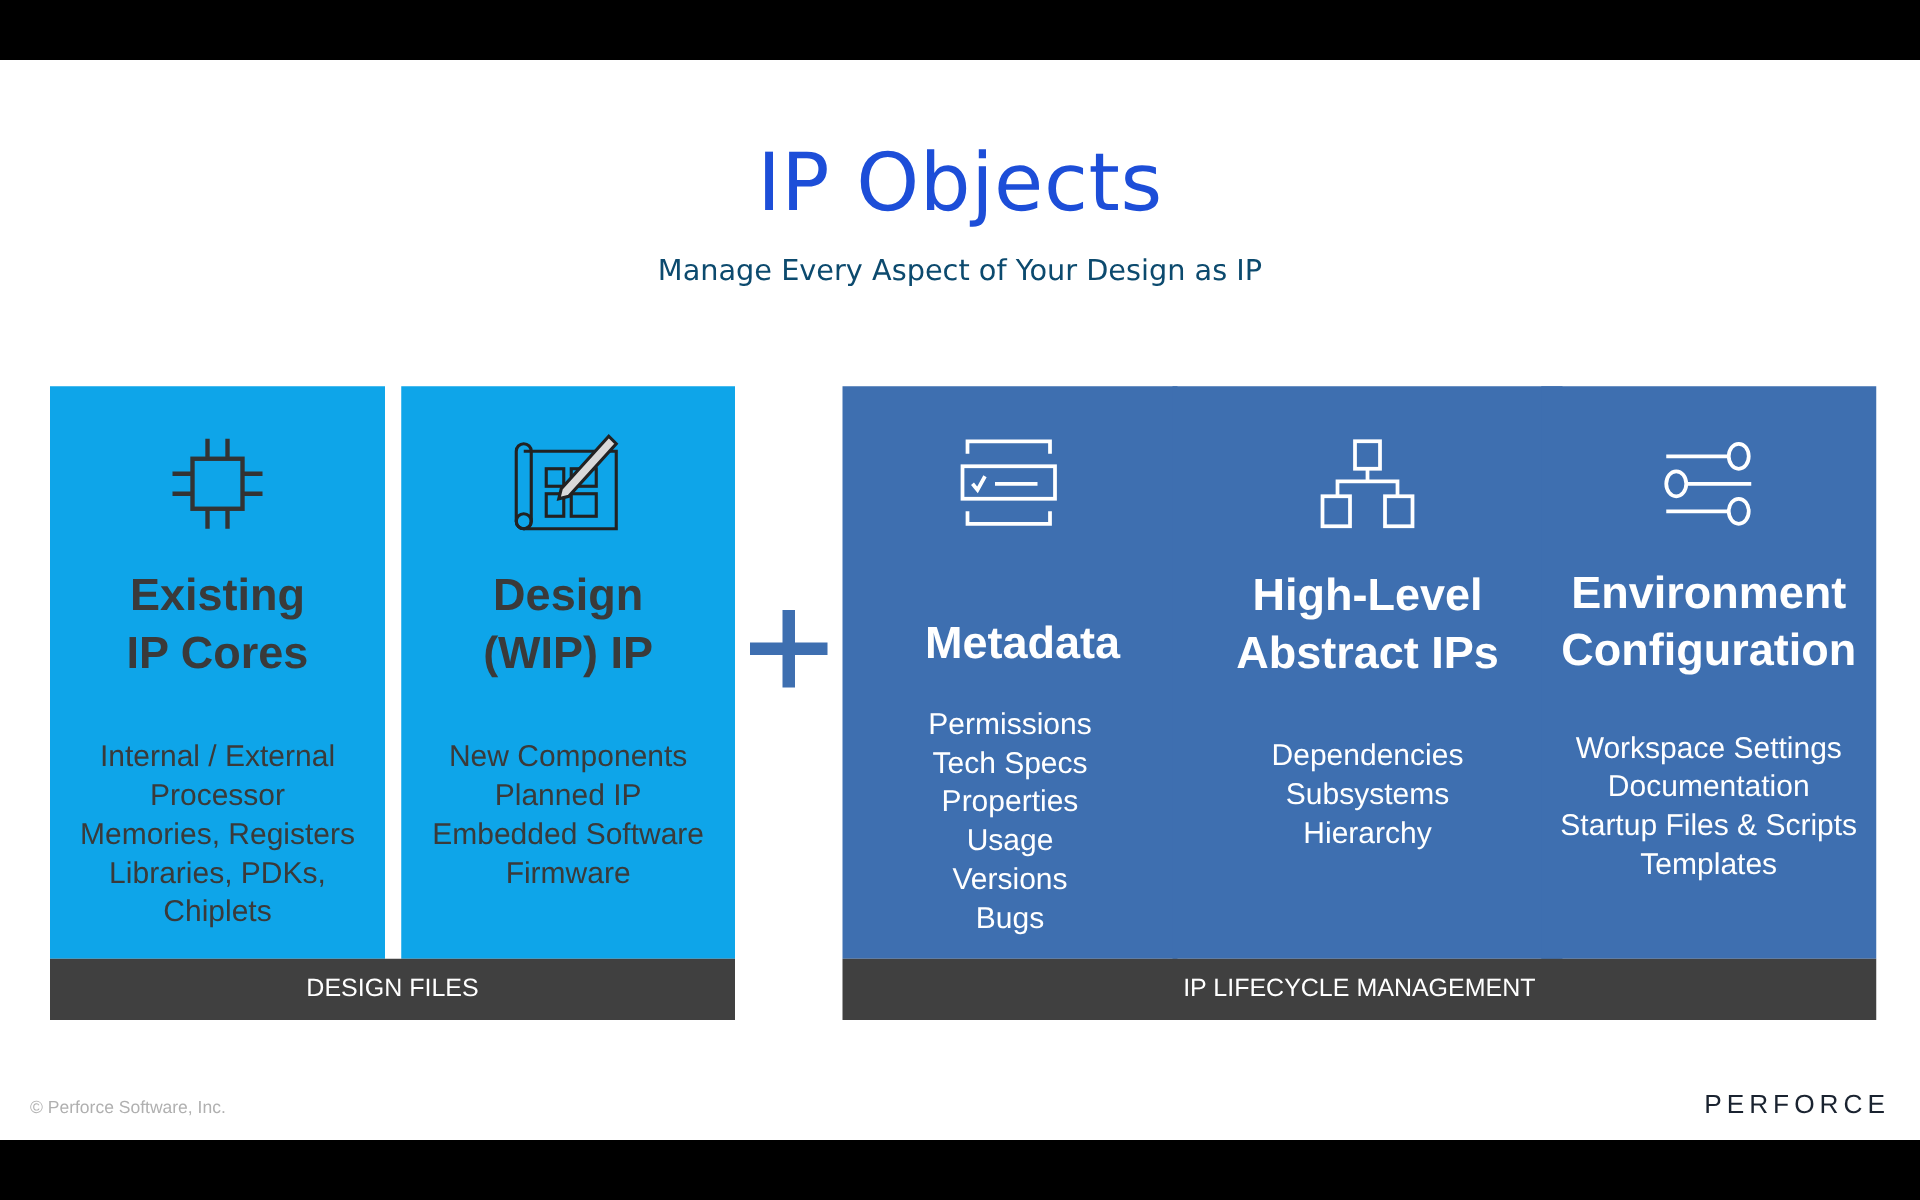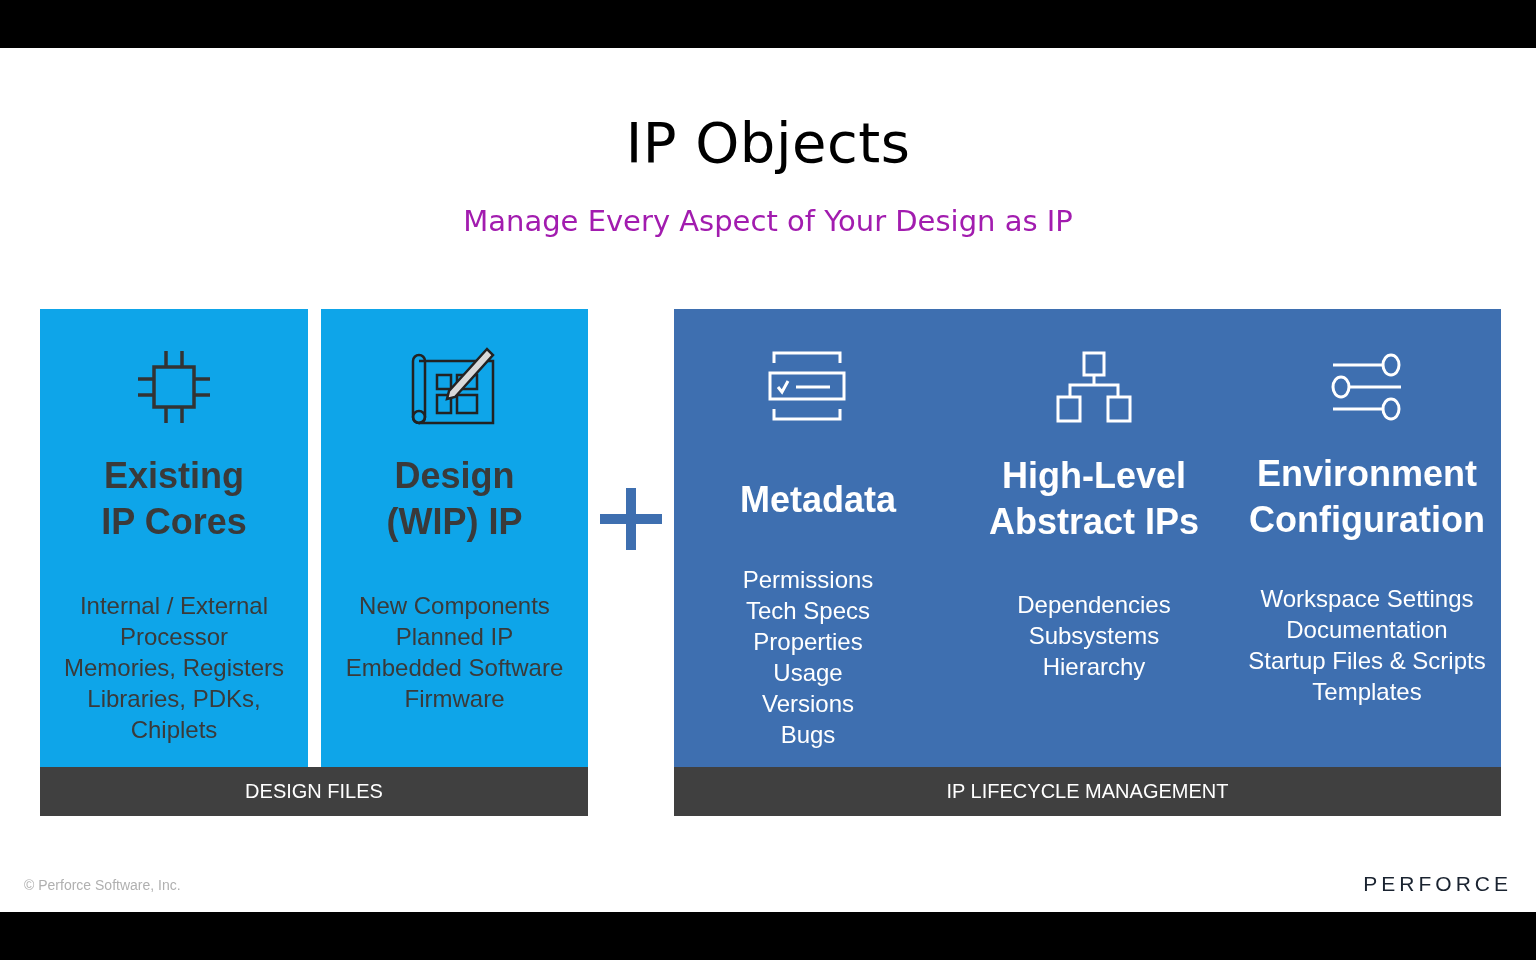--- a/index.html
+++ b/index.html
@@ -1,19 +1,19 @@
 <!DOCTYPE html>
 <html><head>
 <meta charset="utf-8">
 <style>
   html,body{margin:0;padding:0;}
   body{width:1536px;height:960px;background:#000;position:relative;overflow:hidden;font-family:"Liberation Sans",sans-serif;}
   .slide{position:absolute;left:0;top:48px;width:1536px;height:864px;background:#fff;}
-  .title{position:absolute;left:0;width:1536px;top:62px;text-align:center;color:#000000;font-size:56px;font-family:"DejaVu Sans",sans-serif;letter-spacing:0.5px;}
-  .subtitle{position:absolute;left:0;width:1536px;top:156px;text-align:center;color:#a21caf;font-size:29px;font-family:"DejaVu Sans",sans-serif;}
+  .title{position:absolute;left:0;width:1536px;top:62px;text-align:center;color:#1d4ed8;font-size:64px;font-family:"DejaVu Sans",sans-serif;letter-spacing:0.5px;}
+  .subtitle{position:absolute;left:0;width:1536px;top:156px;text-align:center;color:#0c4a6e;font-size:23px;font-family:"DejaVu Sans",sans-serif;}
   .col{position:absolute;top:261px;height:458px;box-sizing:border-box;text-align:center;}
   .col.grey{background:#0ea5e9;color:#3a3a3a;}
   .col.blue{background:#3e6fb0;color:#fff;}
   .icon{position:absolute;left:0;right:0;top:38px;height:80px;display:flex;justify-content:center;}
   .heading{position:absolute;left:0;right:0;font-weight:bold;font-size:36px;line-height:46px;}
   .items{position:absolute;left:0;right:0;font-size:24px;line-height:31px;}
   .bar{position:absolute;top:719px;height:49px;background:#404040;color:#fff;font-size:20px;line-height:49px;text-align:center;}
   .plus{position:absolute;left:600px;top:440px;width:62px;height:62px;}
   .plus:before{content:"";position:absolute;left:0;top:26px;width:62px;height:10px;background:#3e6fb0;}
   .plus:after{content:"";position:absolute;left:26px;top:0;width:10px;height:62px;background:#3e6fb0;}
@@ -87,21 +87,21 @@
   <div class="col blue" style="left:674px;width:268px;">
     <div class="icon">
       <svg width="80" height="80" viewBox="0 0 80 80" fill="none" stroke="#fff" stroke-width="3">
         <polyline points="6,16 6,6 72,6 72,16"></polyline>
         <rect x="2" y="26" width="74" height="26"></rect>
         <polyline points="10,40 14,45 20,34"></polyline>
         <line x1="28" y1="40" x2="62" y2="40"></line>
         <polyline points="6,62 6,72 72,72 72,62"></polyline>
       </svg>
     </div>
-    <div class="heading" style="top:168px;padding-left:20px;">
+    <div class="heading" style="top:182px;padding-left:20px;">
       <div>Metadata</div>
     </div>
     <div class="items" style="top:255px;">
       <div>Permissions</div>
       <div>Tech Specs</div>
       <div>Properties</div>
       <div>Usage</div>
       <div>Versions</div>
       <div>Bugs</div>
     </div>

